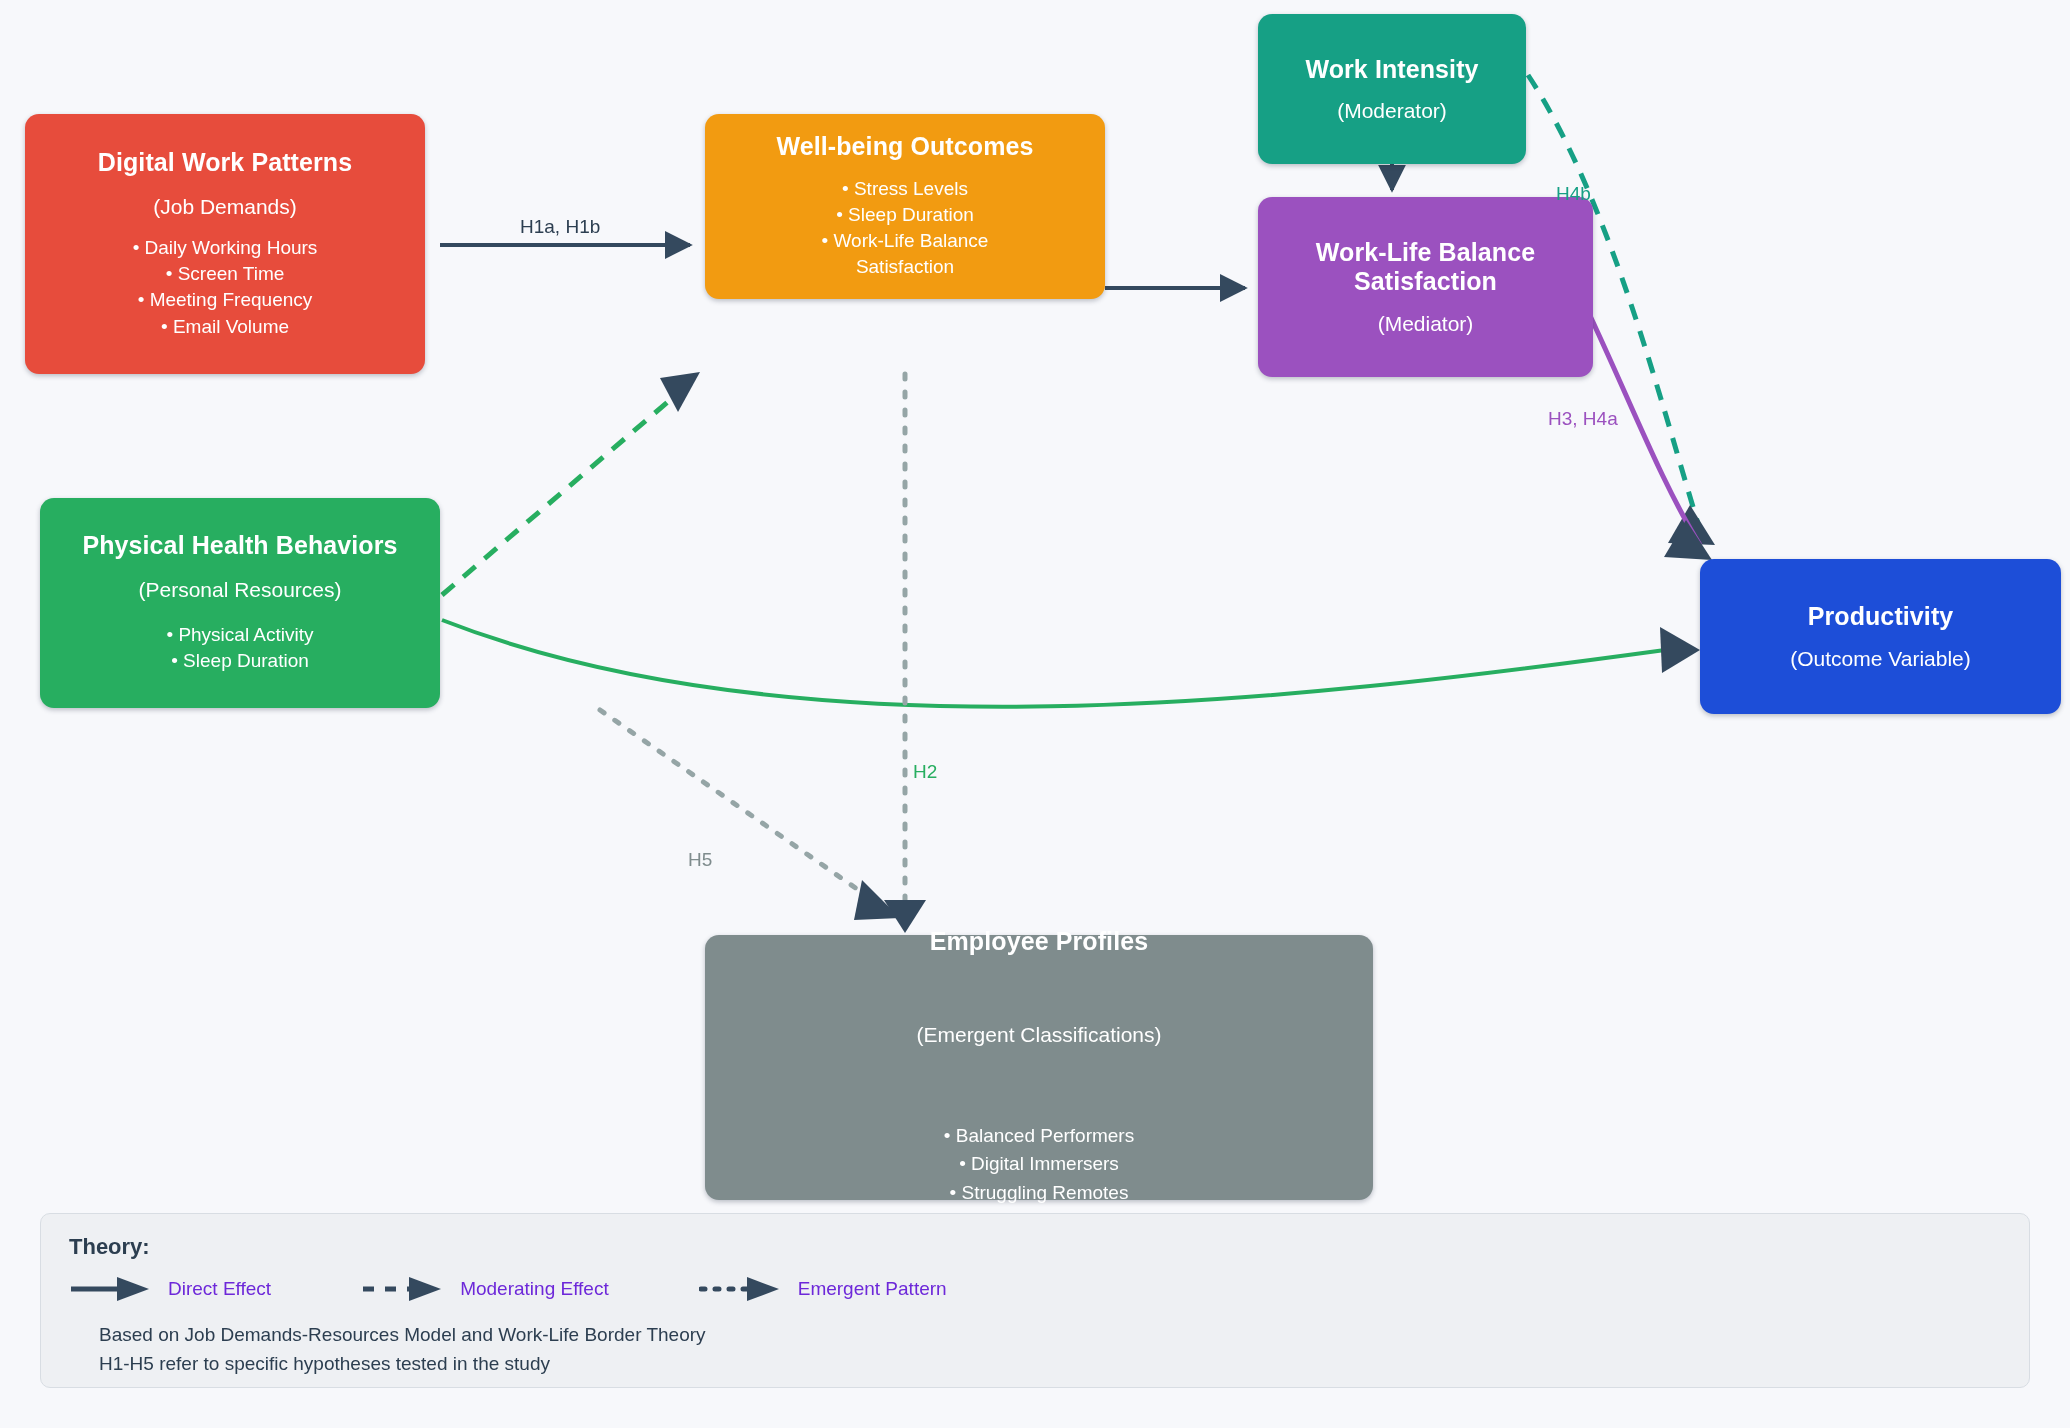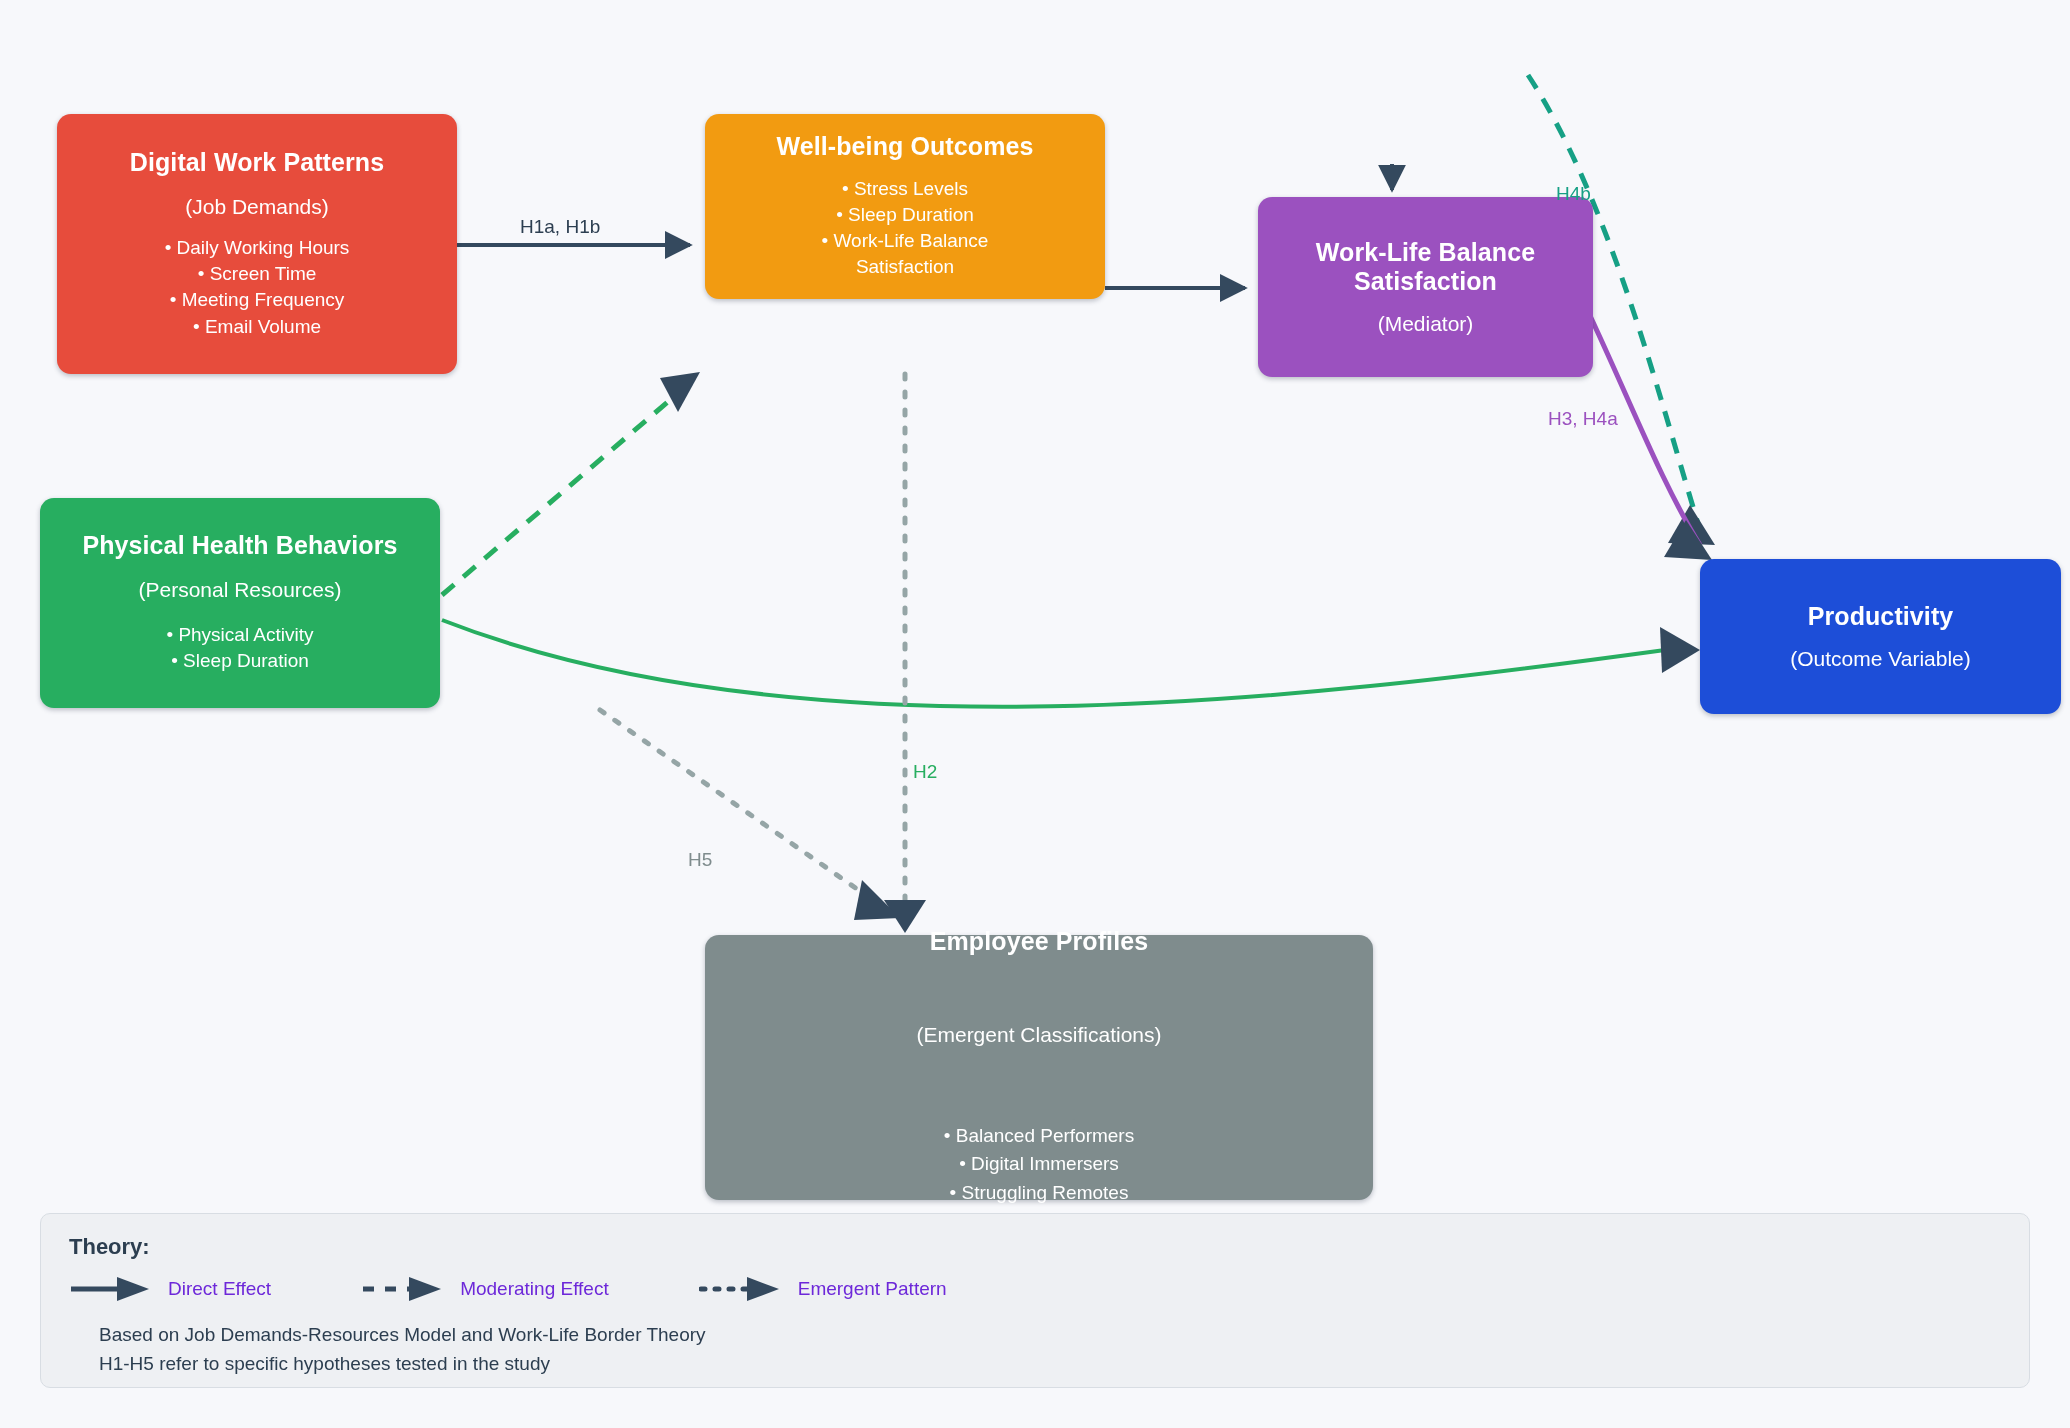--- a/index.html
+++ b/index.html
@@ -54,21 +54,21 @@
     font-size: 19px;
     line-height: 1.32;
   }
   .node .bullets .b {
     white-space: nowrap;
   }
   .node .bullets .cont {
     white-space: nowrap;
   }
 
-  #n-digital   { left: 57px;   top: 114px;  width: 400px; height: 260px; background: #e74c3c; }
+  #n-digital   { left: 25px;   top: 114px;  width: 400px; height: 260px; background: #e74c3c; }
   #n-wellbeing { left: 705px;  top: 114px;  width: 400px; height: 185px; background: #f29b11; }
   #n-intensity { left: 1258px; top: 14px;   width: 268px; height: 150px; background: #16a085; }
   #n-wlb       { left: 1258px; top: 197px;  width: 335px; height: 180px; background: #9b51bf; }
   #n-physical  { left: 40px;   top: 498px;  width: 400px; height: 210px; background: #27ae60; }
   #n-product   { left: 1700px; top: 559px;  width: 361px; height: 155px; background: #1d4ed8; }
   #n-profiles  { left: 705px;  top: 935px;  width: 668px; height: 265px; background: #7f8c8d; gap: 48px; }
 
   #n-intensity .subtitle, #n-wlb .subtitle { margin-top: 14px; }
   #n-product .subtitle { margin-top: 14px; }
   #n-profiles .bullets { margin-top: 26px; line-height: 1.52; }
@@ -208,20 +208,24 @@
   <div class="node" id="n-wellbeing">
     <div class="title">Well-being Outcomes</div>
     <div class="bullets">
       <div class="b">• Stress Levels</div>
       <div class="b">• Sleep Duration</div>
       <div class="b">• Work-Life Balance</div>
       <div class="cont">Satisfaction</div>
     </div>
   </div>
 
+  <div class="node" id="n-intensity">
+    <div class="title">Work Intensity</div>
+    <div class="subtitle">(Moderator)</div>
+  </div>
 
   <div class="node" id="n-wlb">
     <div class="title">Work-Life Balance</div>
     <div class="title">Satisfaction</div>
     <div class="subtitle">(Mediator)</div>
   </div>
 
   <div class="node" id="n-physical">
     <div class="title">Physical Health Behaviors</div>
     <div class="subtitle">(Personal Resources)</div>

